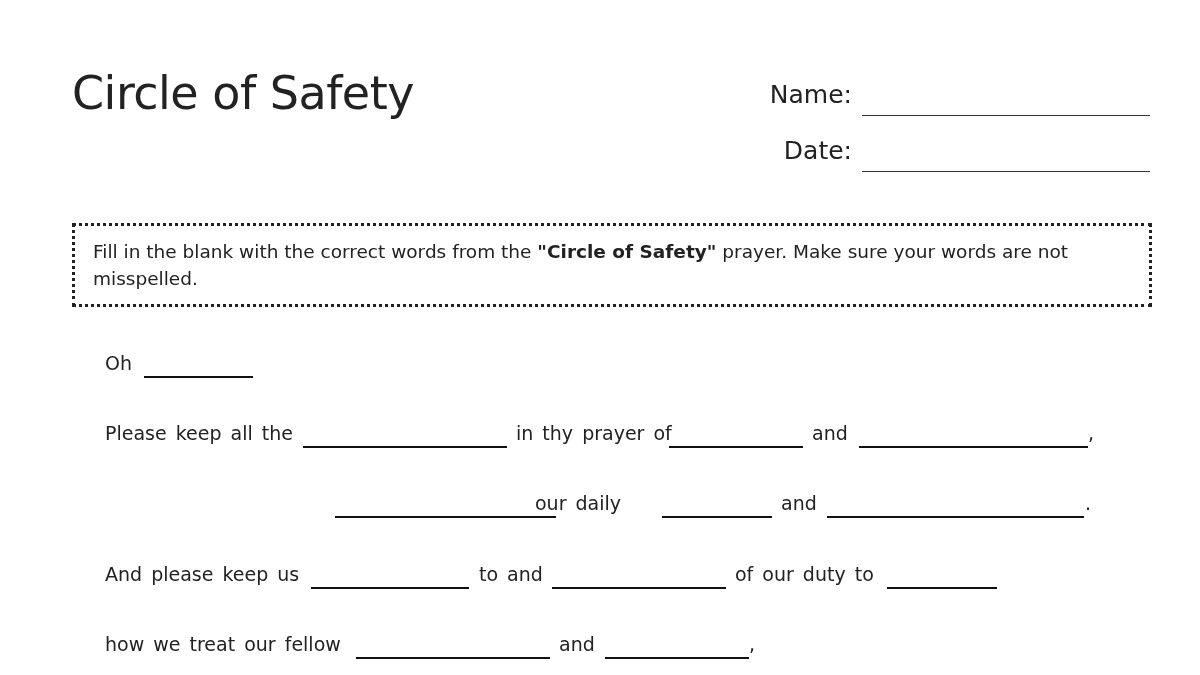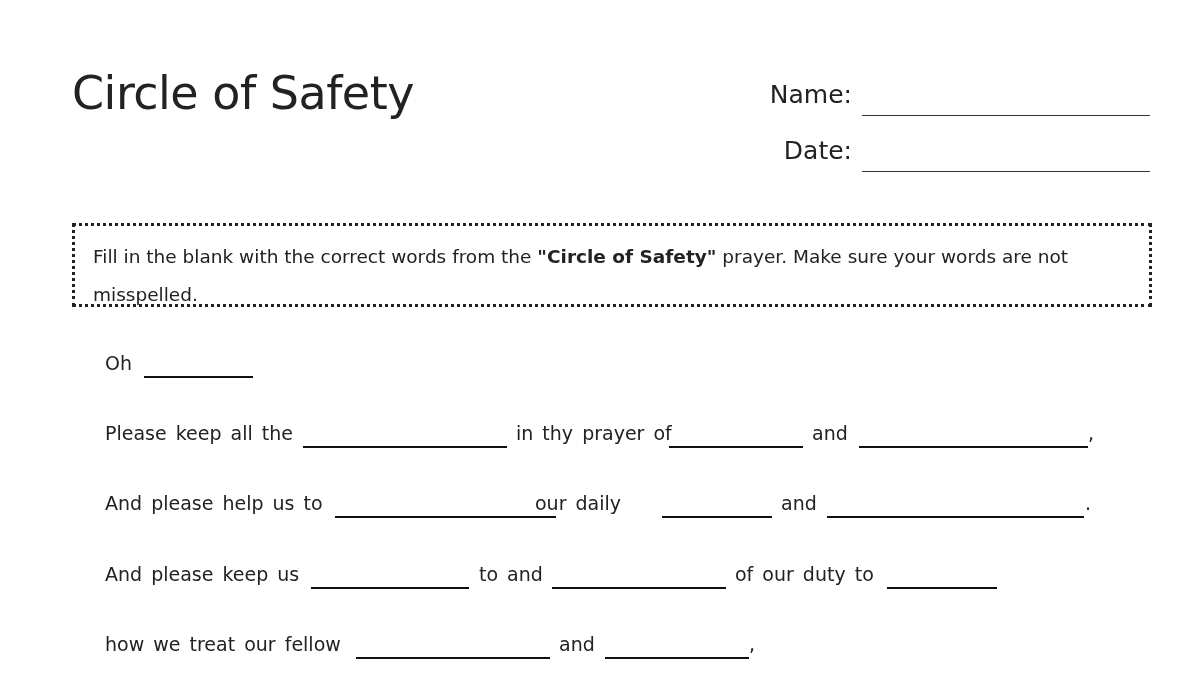--- a/index.html
+++ b/index.html
@@ -16,21 +16,21 @@
   .meta-label {
     font-size: 25px; width: 120px; text-align: right; margin-right: 10px; color: #222;
     line-height: 30px;
   }
   .meta-line {
     width: 288px; height: 0; border-bottom: 1.5px solid #333; margin-bottom: -6px;
   }
   .instructions {
     position: absolute; left: 72px; top: 223px; width: 1080px; height: 84px;
     box-sizing: border-box; border: 3px dotted #222;
-    padding: 12px 18px; font-size: 18.5px; line-height: 38px; color: #222;
+    padding: 12px 18px; font-size: 18.5px; line-height: 27px; color: #222;
   }
   .instructions b { font-weight: bold; }
   .line {
     position: absolute; left: 105px; height: 30px; font-size: 19px;
     color: #222; word-spacing: 3px; white-space: nowrap;
   }
   .seg { position: absolute; top: 0; white-space: nowrap; }
   .blank {
     position: absolute; height: 0; border-bottom: 2.5px solid #111;
   }
@@ -71,21 +71,20 @@
   <span class="seg" style="left:516px;">in thy prayer of</span>
   <div class="blank" style="left:669px; width:134px; top:24px;"></div>
   <input class="blank-input" style="left: 669px; width: 134px; top: 2px;" value="">
   <span class="seg" style="left:812px;">and</span>
   <div class="blank" style="left:859px; width:229px; top:24px;"></div>
   <input class="blank-input" style="left: 859px; width: 229px; top: 2px;" value="">
   <span class="seg" style="left:1088px;">,</span>
 </div>
 
 <div class="line" style="top:492px; left:0; width:1200px;">
-  <span class="seg" style="left:105px;">And please help us to</span>
   <div class="blank" style="left:335px; width:221px; top:24px;"></div>
   <input class="blank-input" style="left: 335px; width: 221px; top: 2px;" value="">
   <span class="seg" style="left:535px;">our daily</span>
   <div class="blank" style="left:662px; width:110px; top:24px;"></div>
   <input class="blank-input" style="left: 662px; width: 110px; top: 2px;" value="">
   <span class="seg" style="left:781px;">and</span>
   <div class="blank" style="left:827px; width:257px; top:24px;"></div>
   <input class="blank-input" style="left: 827px; width: 257px; top: 2px;" value="">
   <span class="seg" style="left:1085px;">.</span>
 </div>

